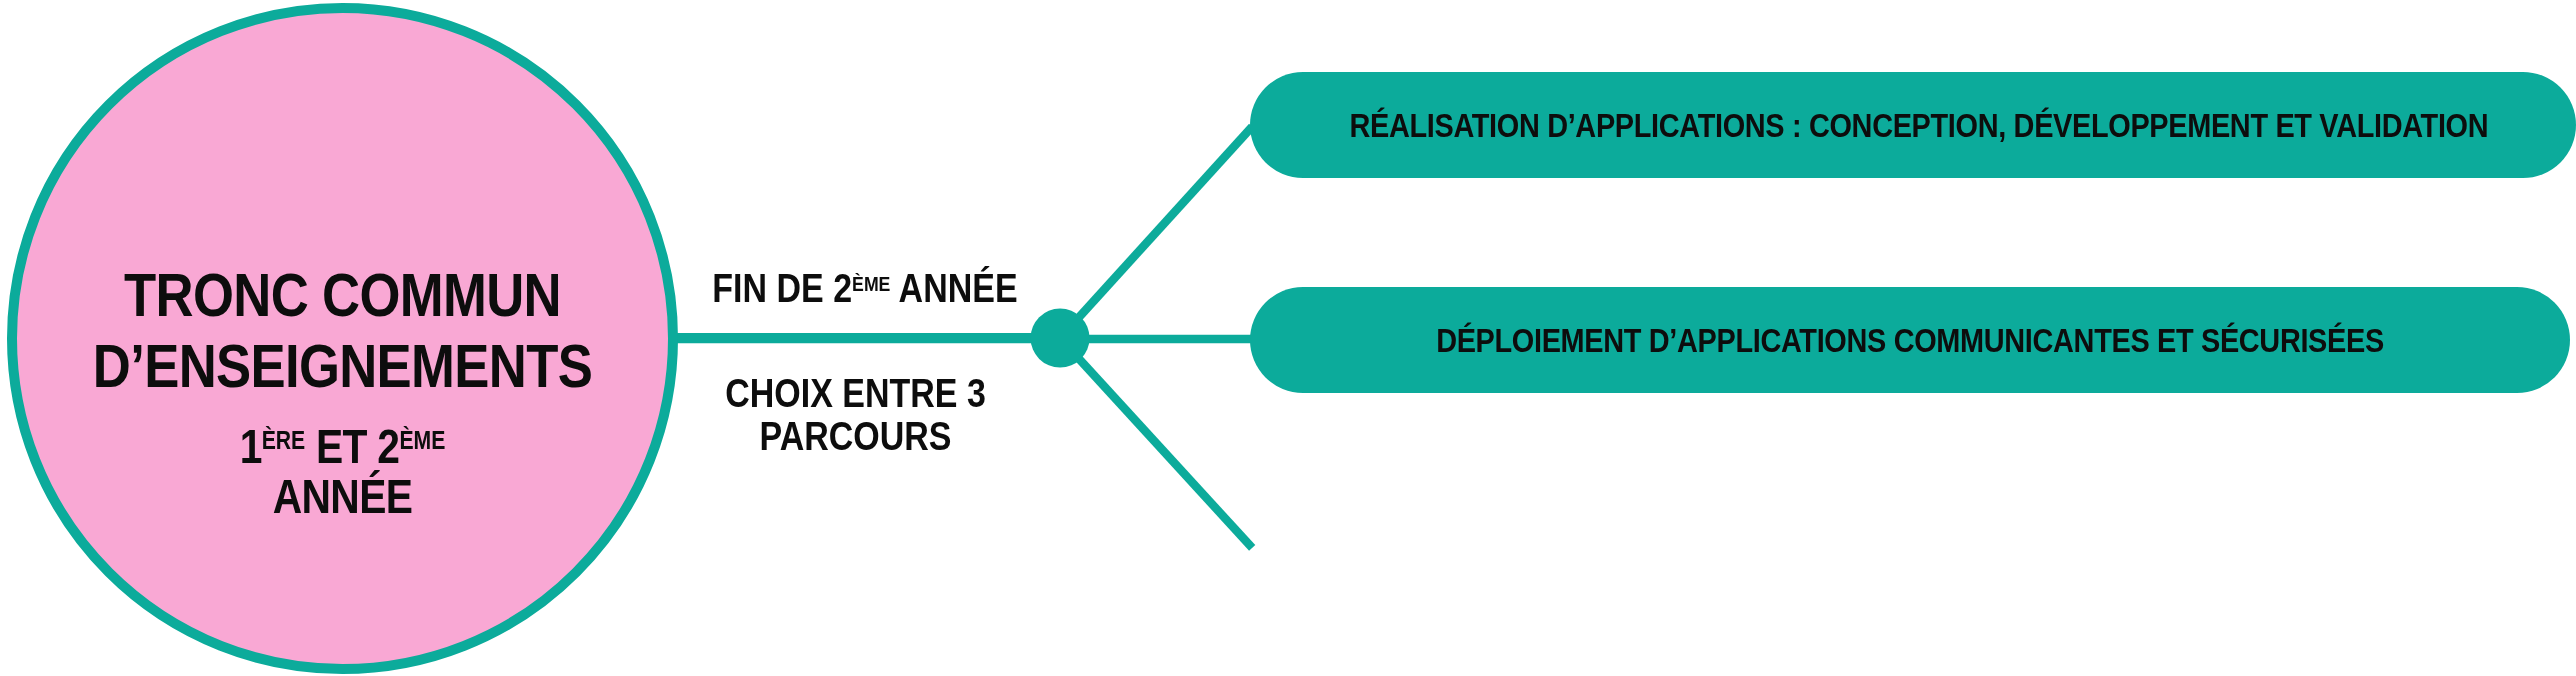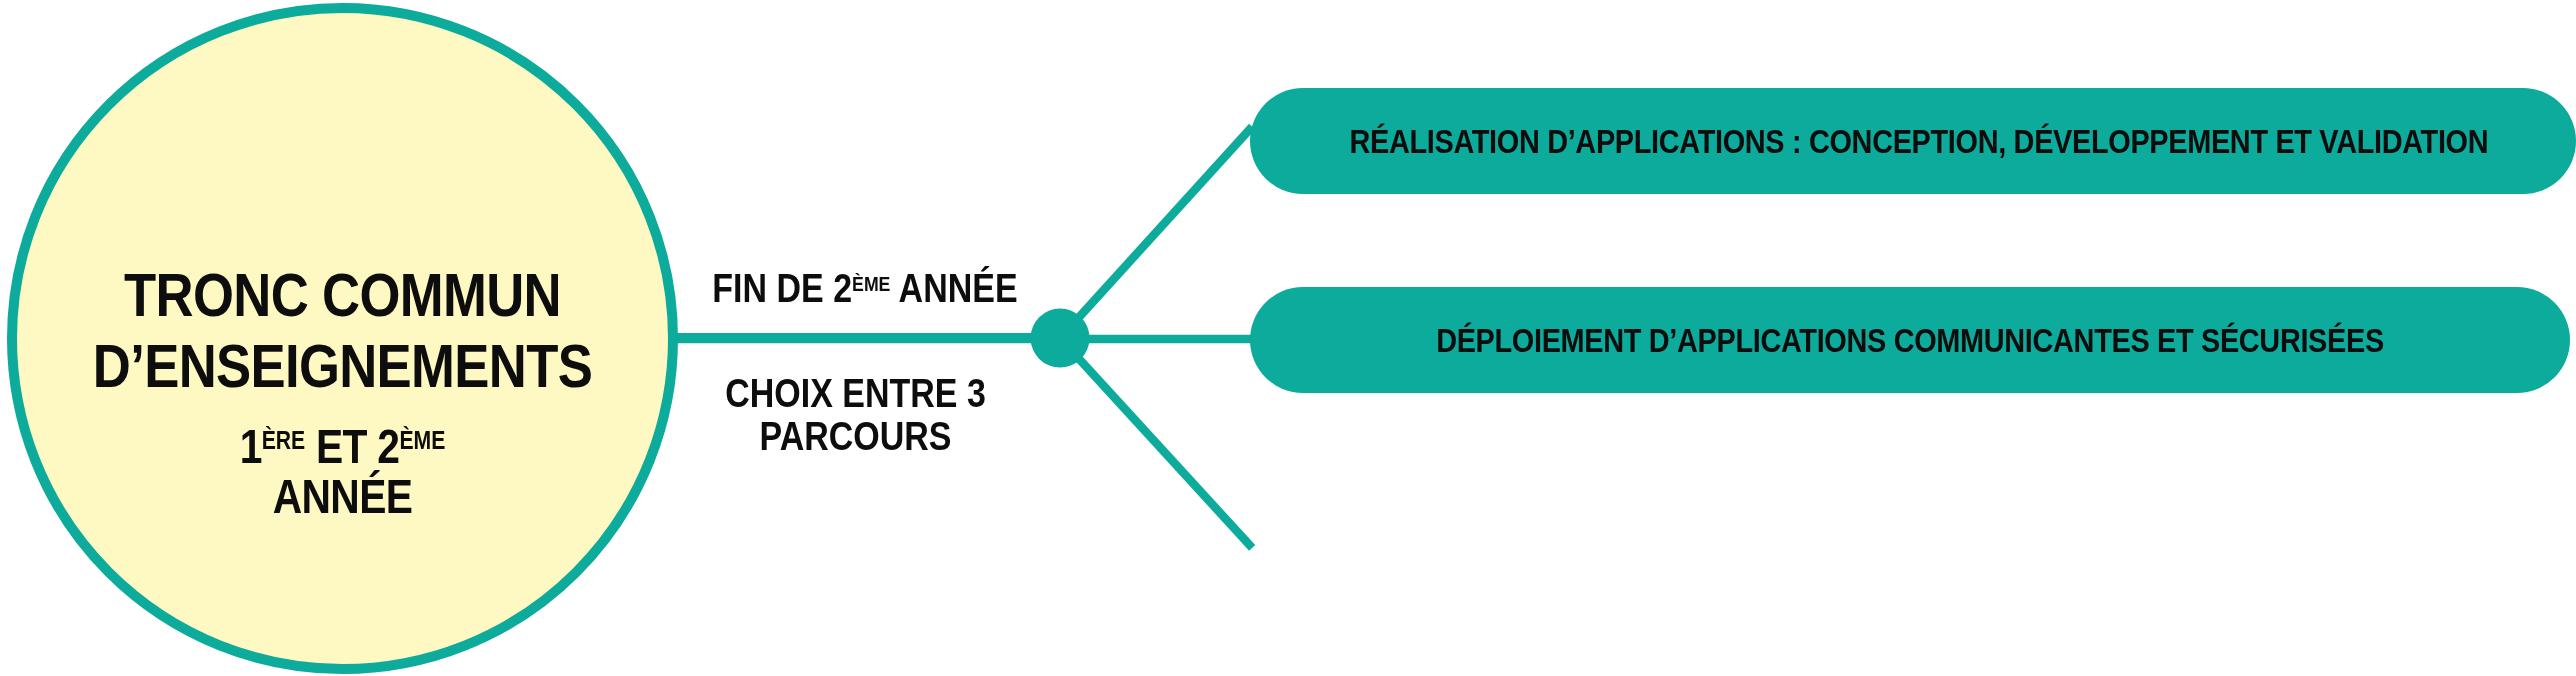--- a/index.html
+++ b/index.html
@@ -19,21 +19,21 @@
     left: 0; top: 0;
     width: 2576px; height: 677px;
     z-index: 1;
   }
   .big-circle {
     position: absolute;
     left: 6.7px; top: 2.5px;
     width: 671px; height: 671px;
     border: 10px solid #0cab9b;
     border-radius: 50%;
-    background: #fef9c3;
+    background: #f9a8d4;
     z-index: 2;
   }
   .cond { transform: scaleX(0.85); transform-origin: 50% 50%; }
   .circle-title {
     position: absolute;
     left: 0; right: 0;
     top: 246px;
     text-align: center;
     font-size: 62px;
     line-height: 1.16;
@@ -78,21 +78,21 @@
   .pill {
     position: absolute;
     height: 106px;
     border-radius: 53px;
     background: #0cab9b;
     display: flex;
     align-items: center;
     justify-content: center;
     z-index: 3;
   }
-  .pill-1 { left: 1250px; top: 72px;  width: 1326px; margin-top: 16px; }
+  .pill-1 { left: 1250px; top: 72px;  width: 1326px; }
   .pill-2 { left: 1250px; top: 287px; width: 1320px; justify-content: flex-end; }
   .pill-3 { left: 1250px; top: 495px; width: 1320px; height: 105px; }
   .pill-label {
     display: block;
     width: 100%;
     text-align: center;
     font-size: 34px;
     letter-spacing: -0.4px;
     white-space: nowrap;
     color: #0d0d0d;

